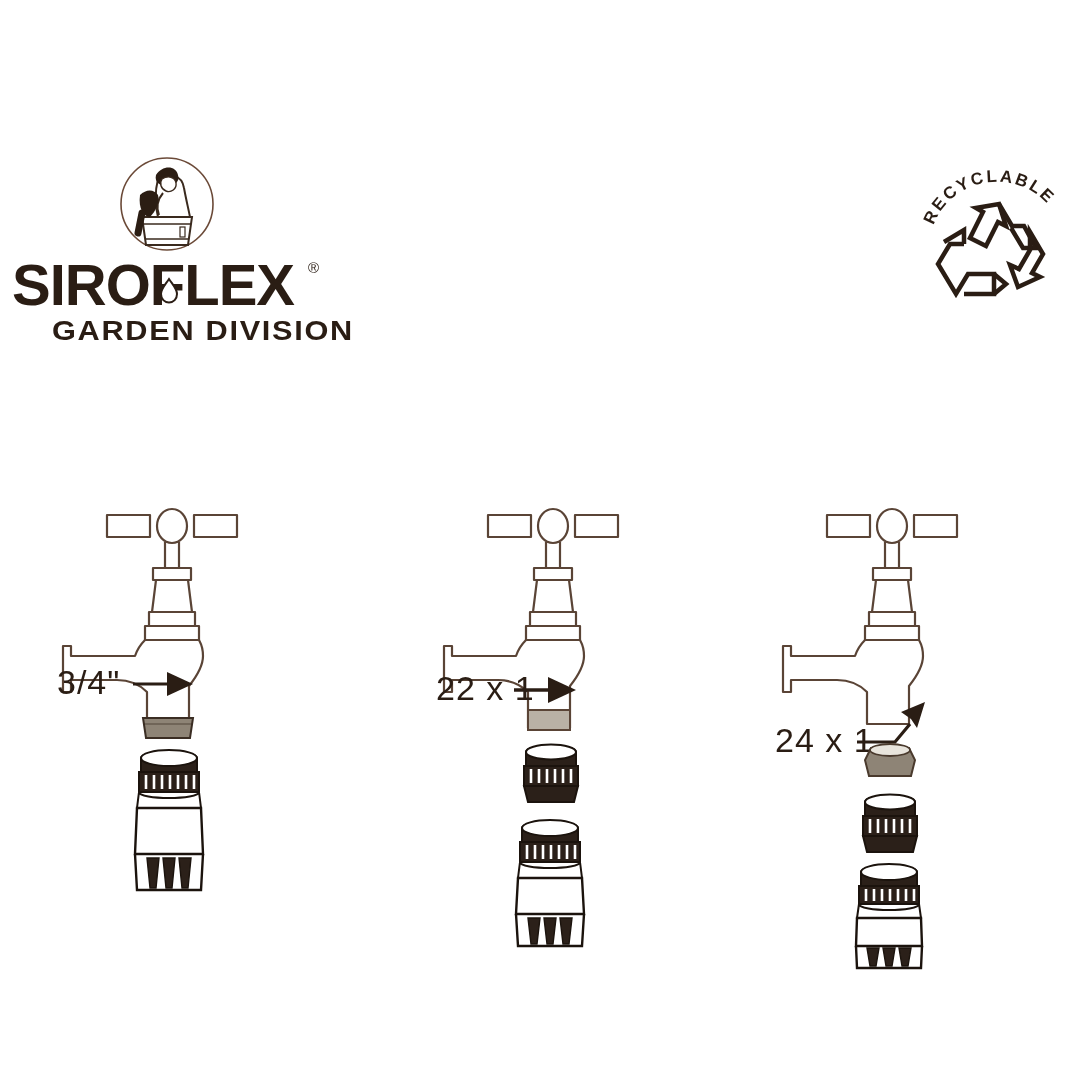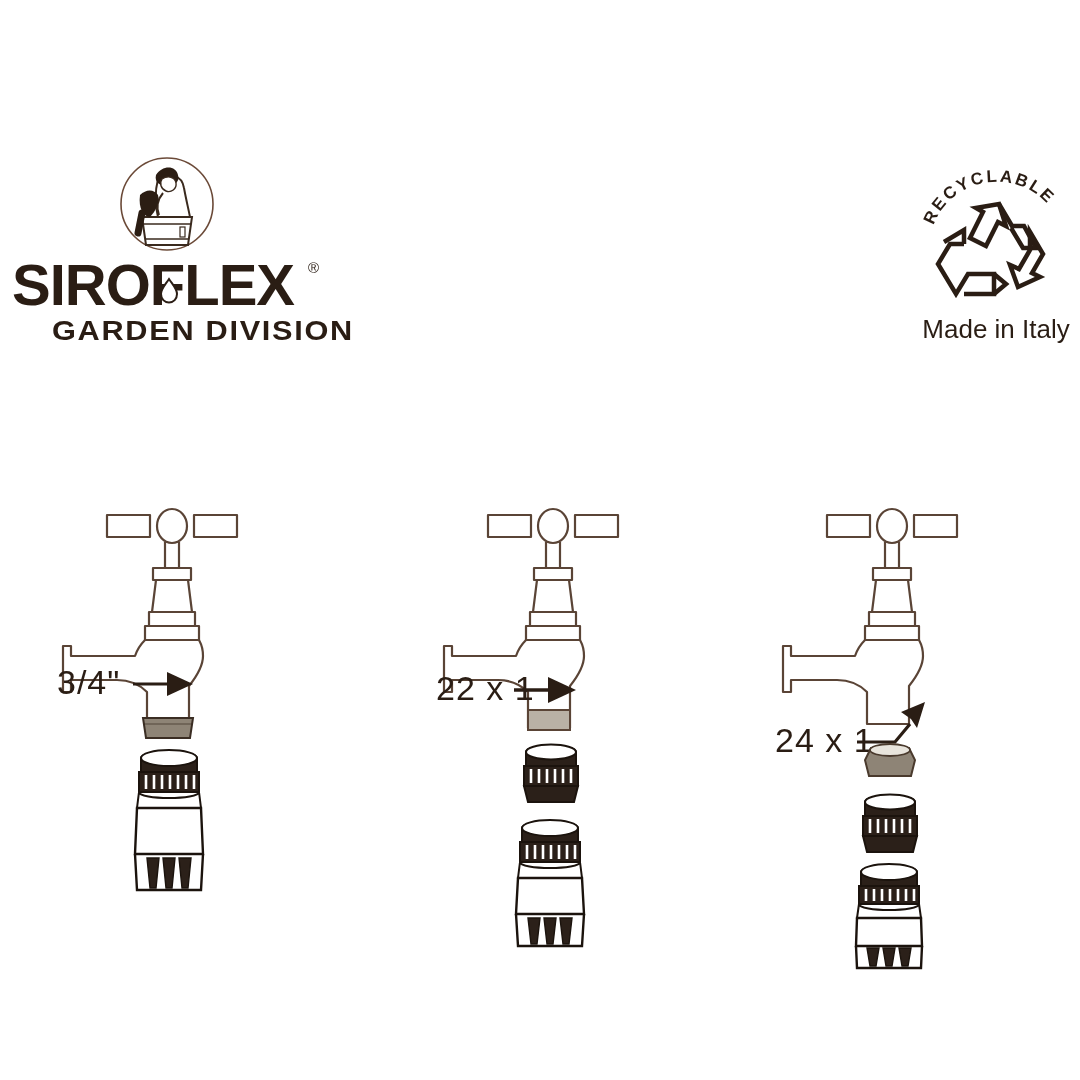--- a/index.html
+++ b/index.html
@@ -99,25 +99,20 @@
 
           <path d="M110 72 L123 94 L112 113 L120 117 L98 127 L90 105 L99 109 L110 90 Z"></path>
 
           <path d="M44 84 L30 84 L18 104 L36 134 L48 114 L74 114 L74 134 L44 134"></path>
           <path d="M44 84 L44 70 L24 82"></path>
           <path d="M74 114 L86 124 L74 134"></path>
         </g>
       </svg>
     </div>
 
-    <div id="recycle-origin">
-      <svg viewBox="0 0 168 34" aria-hidden="true">
-        <text class="txt" x="84" y="26" font-size="26" text-anchor="middle">Made in Italy</text>
-      </svg>
-    </div>
   </div>
 
   <div class="diagram" id="diagram-1">
     <svg viewBox="0 0 340 470" aria-hidden="true">
       <g fill="none" stroke="#5a4436" stroke-width="2.2" stroke-linejoin="round">
 
         <path d="M52 35 L52 57 L95 57 L95 35 Z"></path>
         <path d="M139 35 L139 57 L182 57 L182 35 Z"></path>
         <ellipse cx="117" cy="46" rx="15" ry="17" fill="#ffffff"></ellipse>
 

